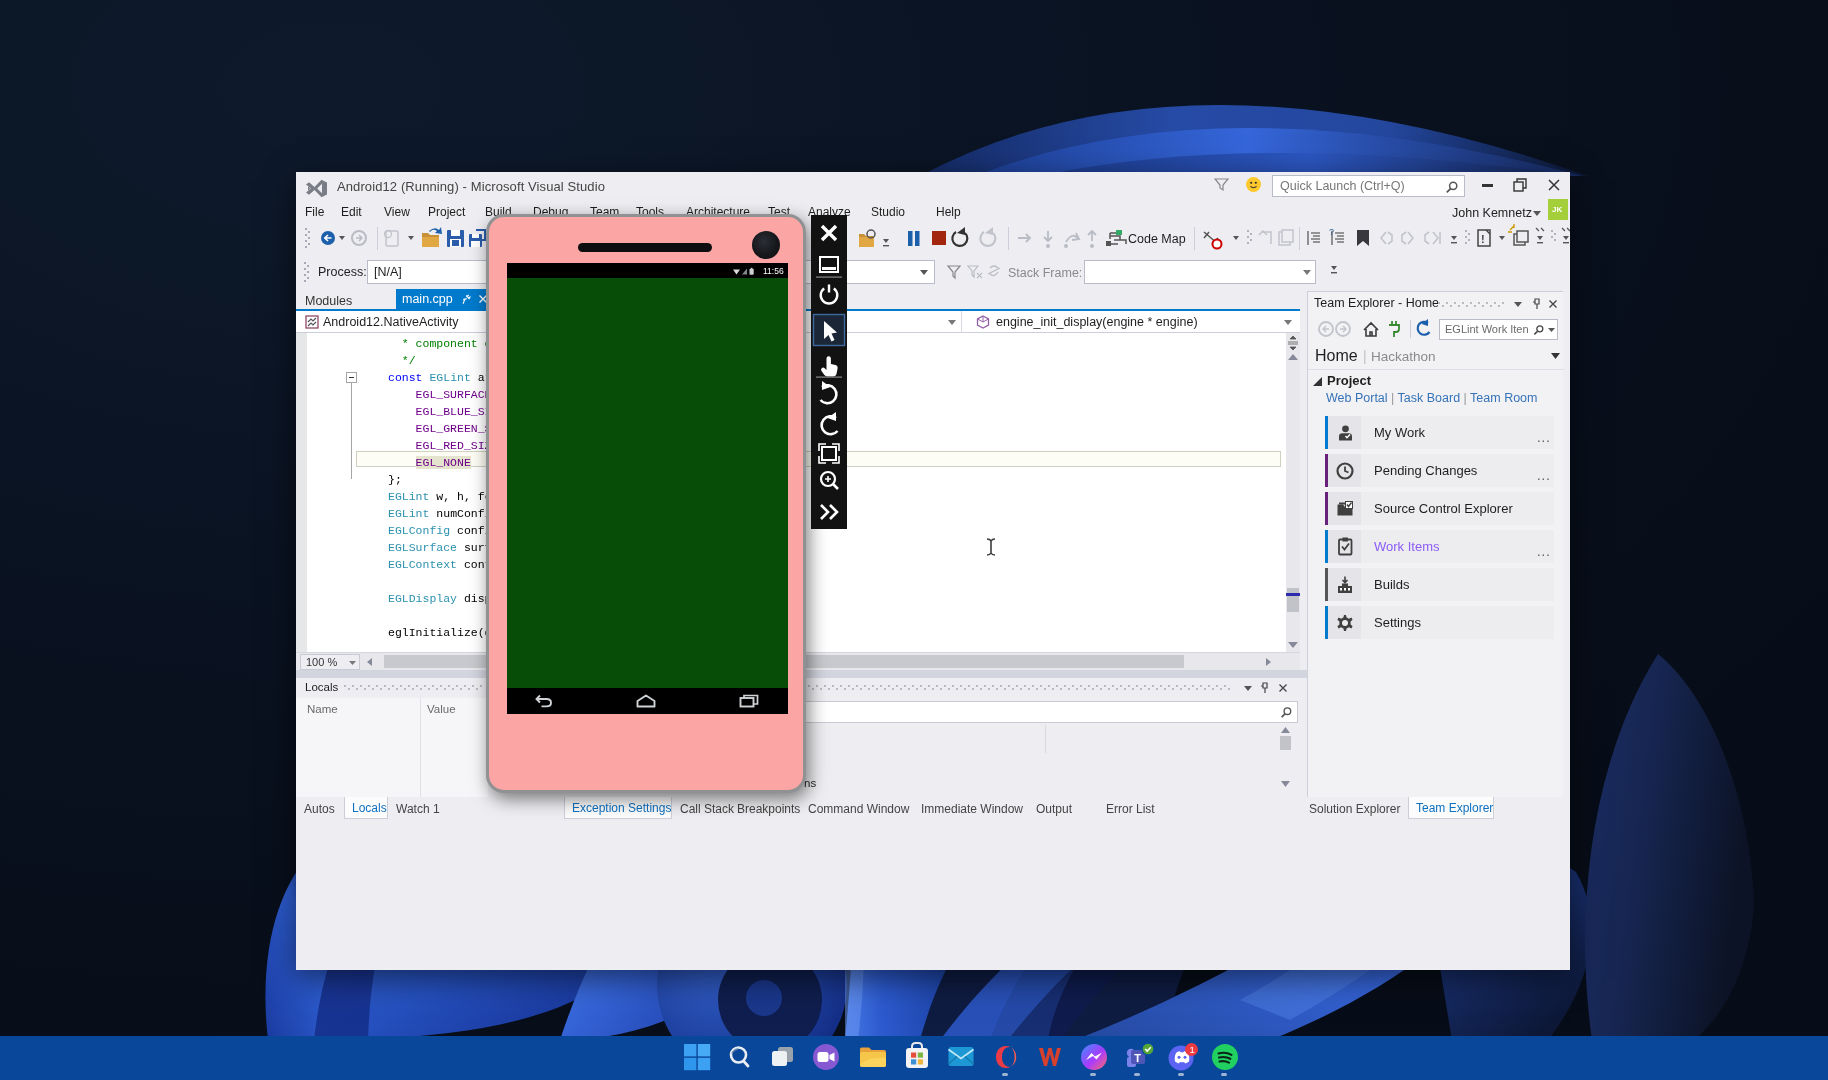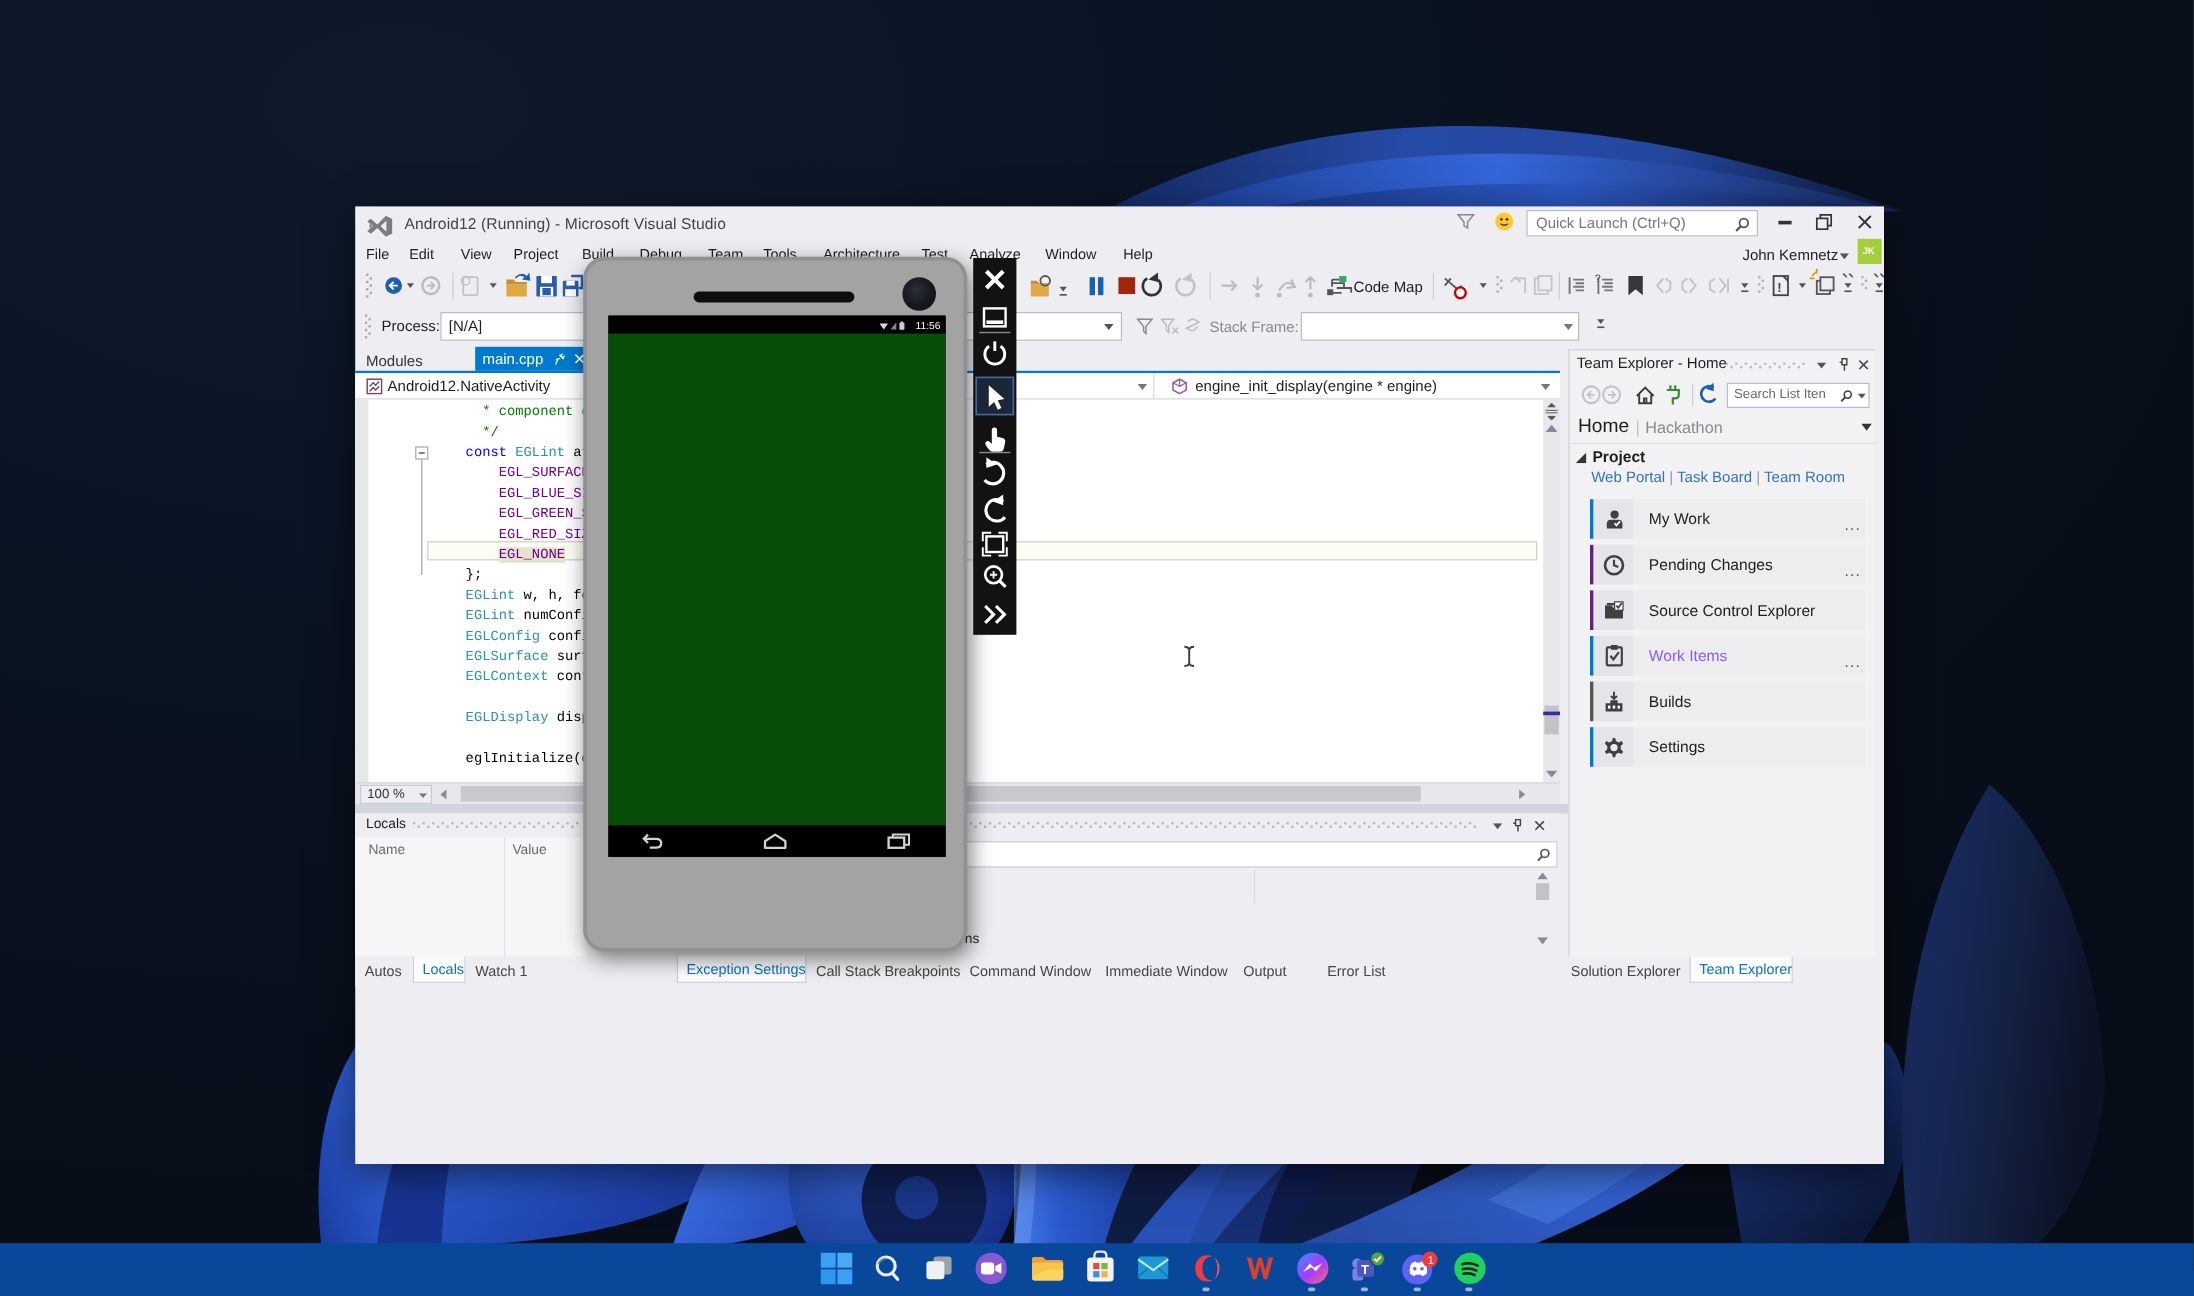--- a/index.html
+++ b/index.html
@@ -135,21 +135,21 @@
     <div class="tx a" style="left:45px;top:33px;font-size:12px;color:#1e1e1e">Edit</div>
     <div class="tx a" style="left:88px;top:33px;font-size:12px;color:#1e1e1e">View</div>
     <div class="tx a" style="left:132px;top:33px;font-size:12px;color:#1e1e1e">Project</div>
     <div class="tx a" style="left:189px;top:33px;font-size:12px;color:#1e1e1e">Build</div>
     <div class="tx a" style="left:237px;top:33px;font-size:12px;color:#1e1e1e">Debug</div>
     <div class="tx a" style="left:294px;top:33px;font-size:12px;color:#1e1e1e">Team</div>
     <div class="tx a" style="left:340px;top:33px;font-size:12px;color:#1e1e1e">Tools</div>
     <div class="tx a" style="left:390px;top:33px;font-size:12px;color:#1e1e1e">Architecture</div>
     <div class="tx a" style="left:472px;top:33px;font-size:12px;color:#1e1e1e">Test</div>
     <div class="tx a" style="left:512px;top:33px;font-size:12px;color:#1e1e1e">Analyze</div>
-    <div class="tx a" style="left:575px;top:33px;font-size:12px;color:#1e1e1e">Window</div>
+    <div class="tx a" style="left:575px;top:33px;font-size:12px;color:#1e1e1e">Studio</div>
     <div class="tx a" style="left:640px;top:33px;font-size:12px;color:#1e1e1e">Help</div>
 <div class="tx a" style="left:1156px;top:34px;font-size:12.5px;color:#1e1e1e">John Kemnetz</div>
 <svg class="a" style="left:1237px;top:39px" width="8" height="5" viewBox="0 0 8 5">
       <path d="M 0 0 L 8 0 L 4 5 Z" fill="#555"></path>
     </svg>
 <div class="a" style="left:1252px;top:27px;width:20px;height:21px;background:#a4ce3a">
       <div class="tx a" style="left:4px;top:6px;font-size:8px;color:#fff;font-weight:bold">JK</div>
     </div>
 
 <svg class="a" style="left:0;top:50px" width="1274" height="34" viewBox="0 0 1274 34">
@@ -647,21 +647,21 @@
           <path d="M 7 11 L 13 11 M 10 8 L 7 11 L 10 14" stroke="#c2c4cc" stroke-width="1.4" fill="none"></path>
 <circle cx="27" cy="11" r="7" fill="none" stroke="#c2c4cc" stroke-width="1.8"></circle>
           <path d="M 24 11 L 30 11 M 27 8 L 30 11 L 27 14" stroke="#c2c4cc" stroke-width="1.4" fill="none"></path>
 <path d="M 48 12 L 55 5 L 62 12 M 50 11 L 50 18 L 60 18 L 60 11 M 56 18 L 56 14 L 54 14 L 54 18" fill="none" stroke="#3c3c3c" stroke-width="1.6"></path>
 <path d="M 76 7 L 76 3 M 80 7 L 80 3 M 73 7 L 83 7 L 83 11 Q 83 14 80 14 L 78 14 L 78 19" fill="none" stroke="#388934" stroke-width="1.8"></path>
 <rect x="94" y="2" width="1" height="18" fill="#ccceda"></rect>
 <path d="M 112 5 A 6.5 6.5 0 1 0 113.5 14" fill="none" stroke="#1c60ab" stroke-width="2.2"></path>
           <path d="M 112 1 L 112 8 L 105.5 6 Z" fill="#1c60ab"></path>
 </svg>
 <div class="a" style="left:131px;top:27px;width:119px;height:21px;background:#fff;border:1px solid #b8bcc8">
-<div class="tx a" style="left:5px;top:3px;font-size:11px;color:#6a6a6a">Search List Iten</div>
+<div class="tx a" style="left:5px;top:3px;font-size:11px;color:#6a6a6a">EGLint Work Iten</div>
 <svg class="a" style="left:93px;top:4px" width="12" height="12" viewBox="0 0 12 12">
             <circle cx="6.8" cy="4.8" r="3" fill="none" stroke="#444" stroke-width="1.3"></circle>
             <path d="M 4.6 7.2 L 1.4 10.4" stroke="#444" stroke-width="1.6"></path>
           </svg>
 <svg class="a" style="left:108px;top:8px" width="7" height="4" viewBox="0 0 7 4">
             <path d="M 0 0 L 7 0 L 3.5 4 Z" fill="#555"></path>
           </svg>
 </div>
 
 <div class="tx a" style="left:7px;top:55px;font-size:16px;font-weight:normal;color:#1e1e1e">Home</div>
@@ -740,21 +740,21 @@
             <path d="M 10 2 L 12 2 L 12.6 4.6 L 15 5.8 L 17.4 4.6 L 18.6 6.8 L 16.6 8.6 L 16.6 11.4 L 18.6 13.2 L 17.4 15.4 L 15 14.2 L 12.6 15.4 L 12 18 L 10 18 L 9.4 15.4 L 7 14.2 L 4.6 15.4 L 3.4 13.2 L 5.4 11.4 L 5.4 8.6 L 3.4 6.8 L 4.6 4.6 L 7 5.8 L 9.4 4.6 Z" fill="#404040" transform="translate(-1,0)"></path>
             <circle cx="10" cy="10" r="3" fill="#ededf0"></circle>
           </svg>
 <div class="tx a" style="left:49px;top:9px;font-size:13px;color:#1e1e1e">Settings</div>
         </div>
 </circle></div>
 
 </div>
 
 <div class="a" style="left:486px;top:214px;width:320px;height:579px;border-radius:18px;background:#8f9193;box-shadow:3px 6px 18px rgba(0,0,0,0.5)">
-<div class="a" style="left:3px;top:3px;width:314px;height:573px;border-radius:15px;background:#a3a3a3">
+<div class="a" style="left:3px;top:3px;width:314px;height:573px;border-radius:15px;background:#fca5a5">
 <div class="a" style="left:89px;top:26px;width:134px;height:9px;border-radius:5px;background:#0e0e10"></div>
 <div class="a" style="left:263px;top:14px;width:28px;height:28px;border-radius:50%;background:radial-gradient(circle at 42% 38%,#2b2e36 0%,#15171b 55%,#101114 100%)"></div>
 <div class="a" style="left:18px;top:46px;width:281px;height:451px;background:#000">
 <div class="a" style="left:0;top:0;width:281px;height:15px;background:#000">
 <svg class="a" style="left:226px;top:4px" width="28" height="8" viewBox="0 0 28 8">
 <path d="M 0 2.5 L 7 2.5 L 3.5 7.5 Z" fill="#d7dbde"></path>
 <path d="M 9 7.5 L 14 7.5 L 14 1.5 Z" fill="#8f959a" opacity="0.9"></path>
 <rect x="16.5" y="1.8" width="4.2" height="6" rx="0.8" fill="#c9ced2"></rect>
 <rect x="17.8" y="0.8" width="1.6" height="1.4" fill="#c9ced2"></rect>
 </svg>

